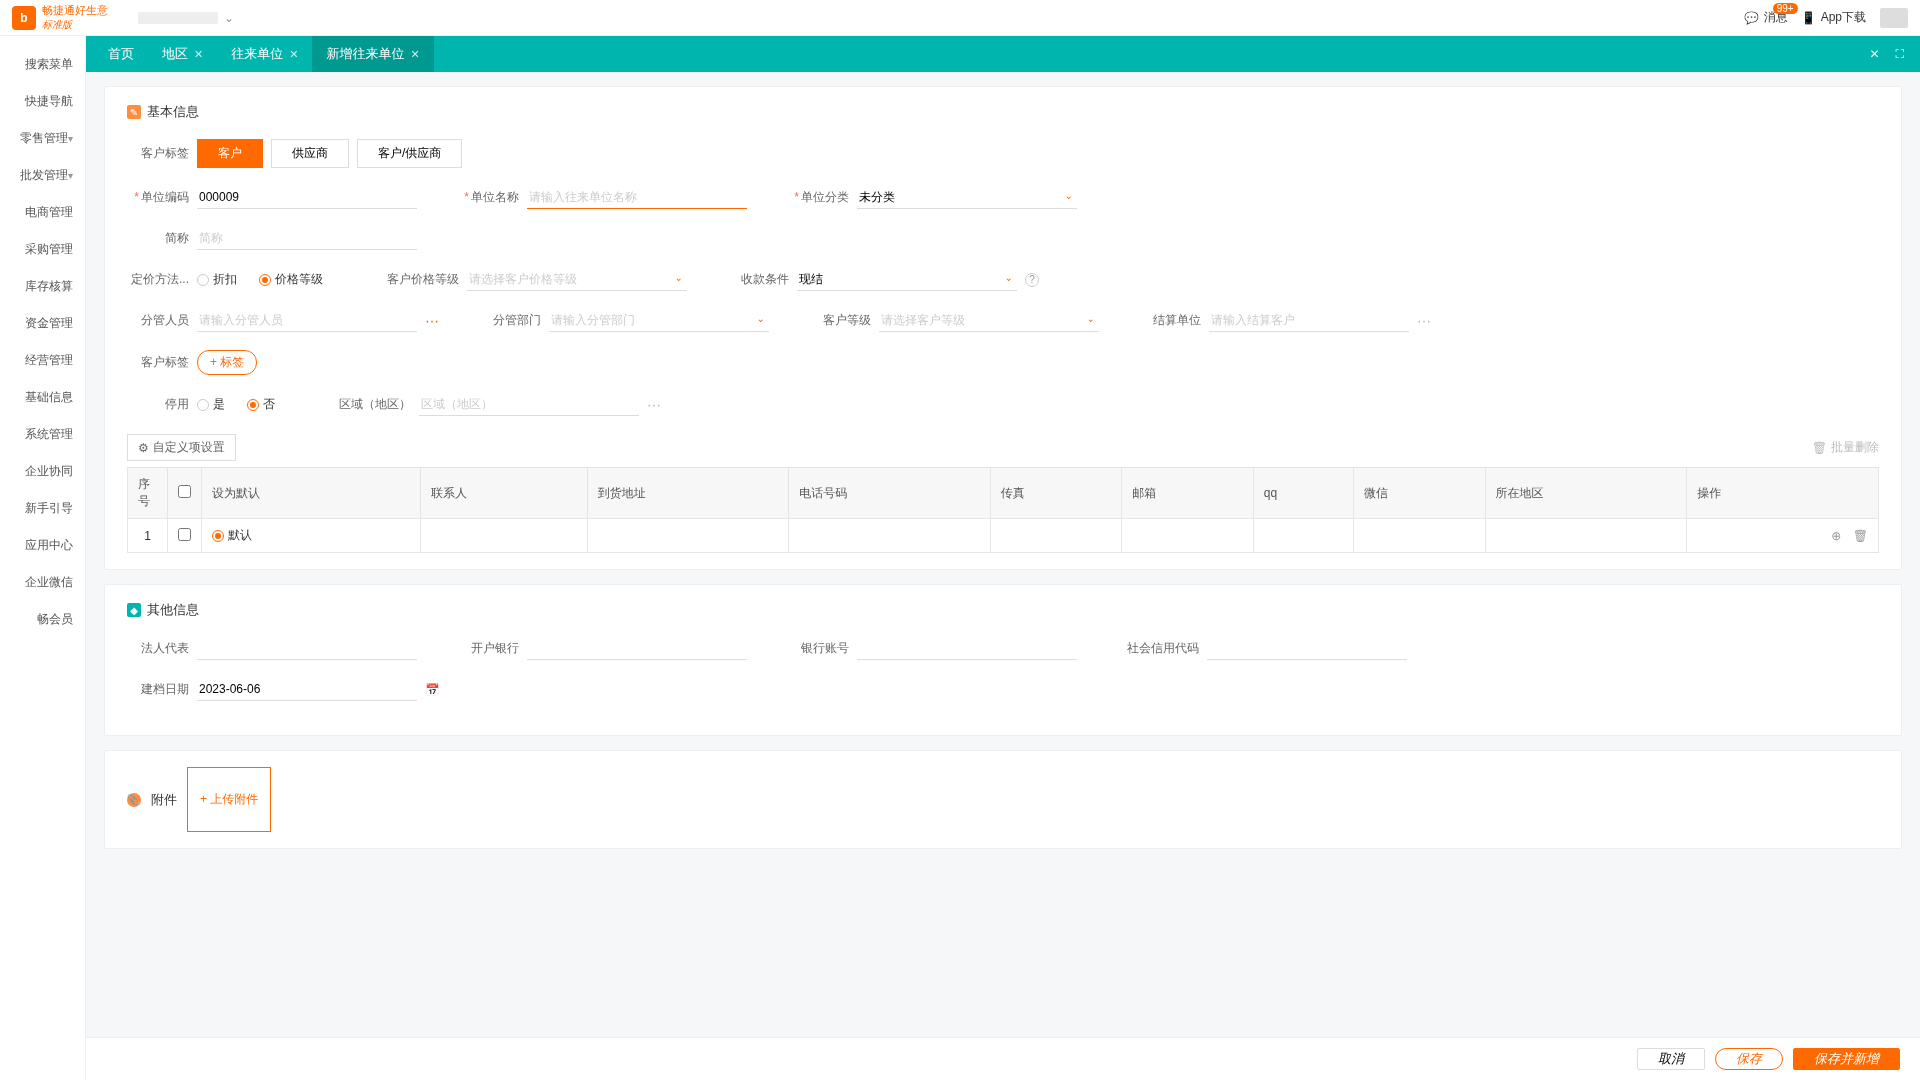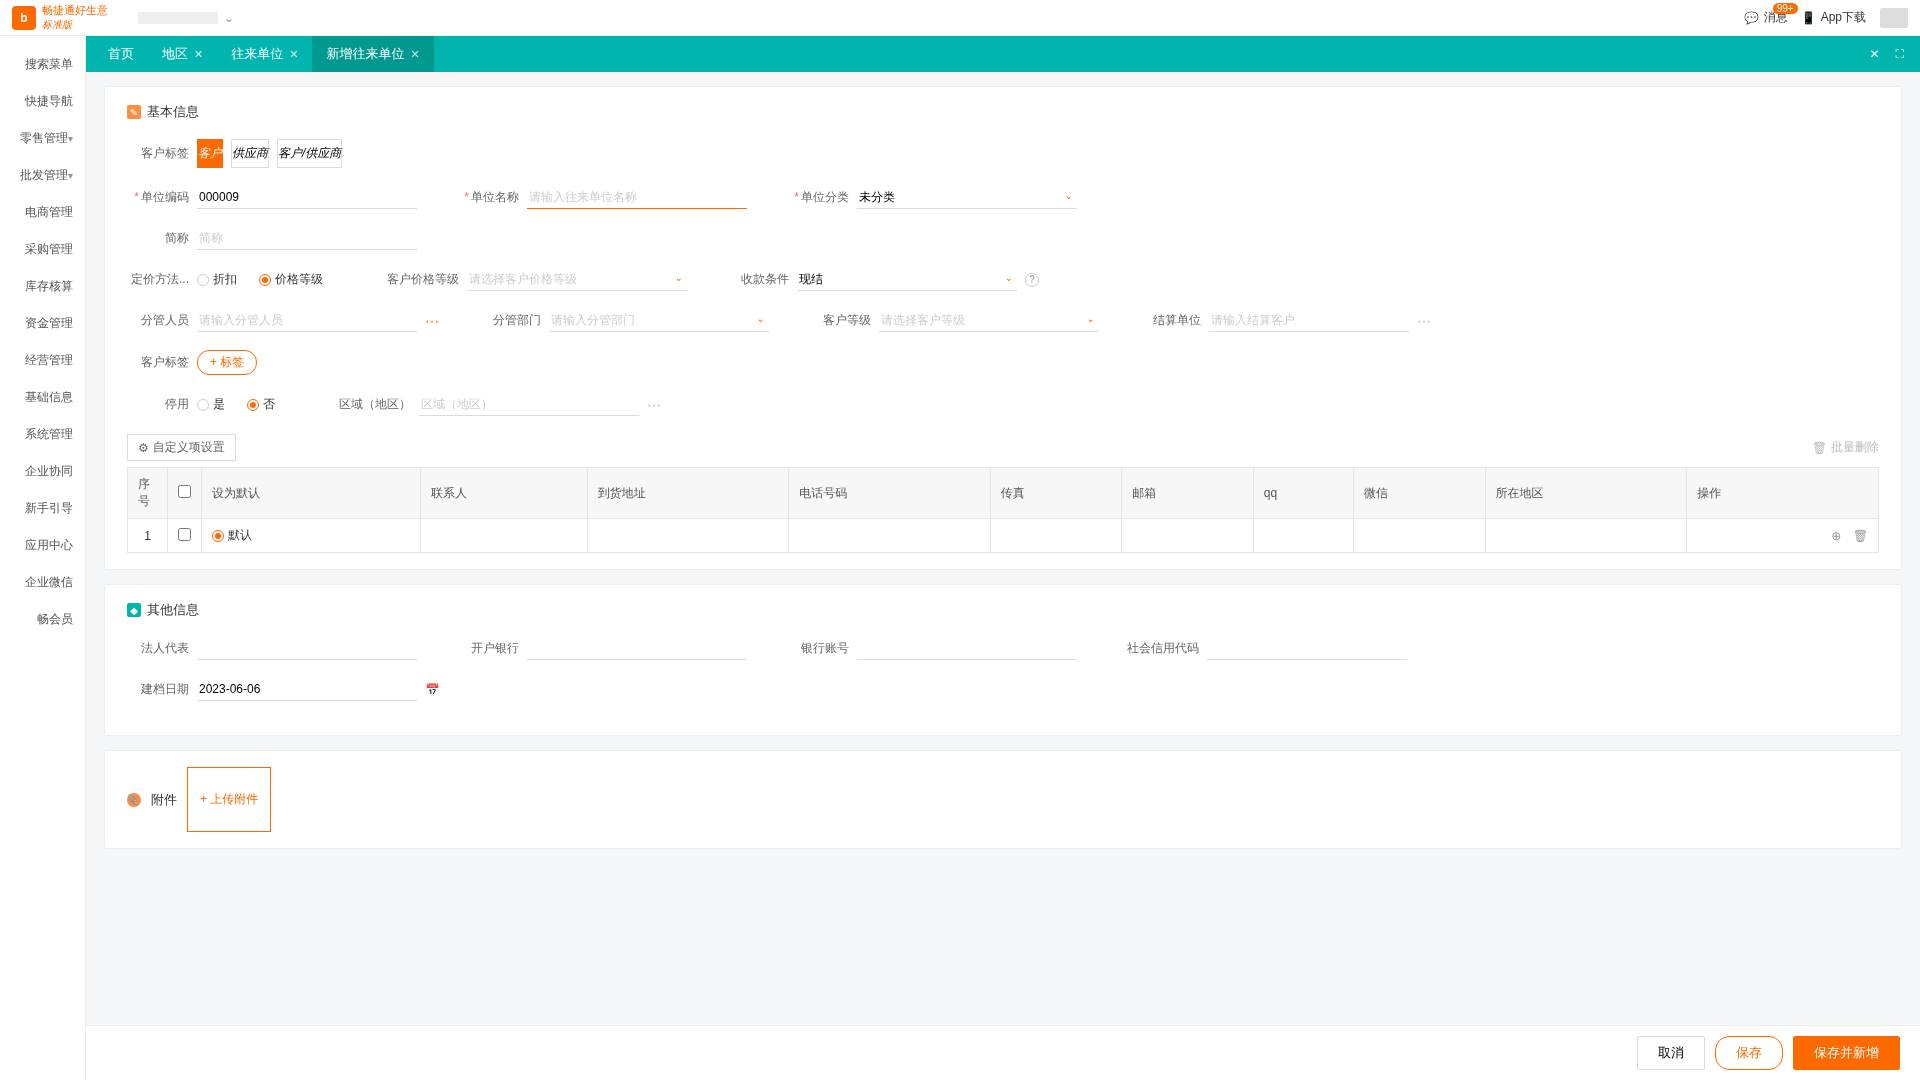--- a/index.html
+++ b/index.html
@@ -45,21 +45,21 @@
 .input { border: none; border-bottom: 1px solid #dcdcdc; padding: 4px 2px; font-size: 12px; outline: none; width: 220px; background: transparent; }
 .input.err { border-bottom-color: #ff6a00; }
 .input::placeholder { color: #ccc; }
 .select-wrap { position: relative; }
 .select-caret { position: absolute; right: 4px; top: 4px; color: #ff6a00; font-size: 10px; pointer-events: none; }
 .dots { color: #ff6a00; font-size: 14px; cursor: pointer; }
 .dots.grey { color: #bbb; }
 .info-icon { color: #999; border: 1px solid #ccc; border-radius: 50%; width: 14px; height: 14px; display: inline-flex; align-items: center; justify-content: center; font-size: 10px; cursor: pointer; }
 
 .btn-group { display: flex; gap: 8px; }
-.togg { border: 1px solid #dcdcdc; padding: 5px 0; font-size: 12px; cursor: pointer; background: #fff; font-style: italic; }
+.togg { border: 1px solid #dcdcdc; padding: 5px 20px; font-size: 12px; cursor: pointer; background: #fff; }
 .togg.active { background: #ff6a00; color: #fff; border-color: #ff6a00; }
 
 .radio { display: inline-flex; align-items: center; gap: 4px; margin-right: 14px; cursor: pointer; }
 .radio-dot { width: 12px; height: 12px; border: 1px solid #ccc; border-radius: 50%; display: inline-flex; align-items: center; justify-content: center; }
 .radio-dot.on { border-color: #ff6a00; }
 .radio-dot.on::after { content: ""; width: 6px; height: 6px; background: #ff6a00; border-radius: 50%; }
 
 .tag-btn { border: 1px solid #ff6a00; color: #ff6a00; border-radius: 12px; padding: 3px 12px; font-size: 12px; background: #fff; cursor: pointer; }
 
 .toolbar-row { display: flex; justify-content: space-between; align-items: center; margin-bottom: 6px; }
@@ -68,21 +68,21 @@
 
 .table { width: 100%; border-collapse: collapse; }
 .table th, .table td { border: 1px solid #e5e5e5; padding: 8px 10px; font-size: 12px; text-align: left; }
 .table th { background: #f7f7f7; color: #555; font-weight: normal; }
 .table td.ops { text-align: right; }
 .mini-icon { color: #999; cursor: pointer; margin-left: 8px; }
 
 .attach-btn { border: 1px solid #ff6a00; color: #ff6a00; padding: 23px 12px; font-size: 12px; background: #fff; cursor: pointer; }
 
 .footer { position: fixed; bottom: 0; left: 86px; right: 0; background: #fff; border-top: 1px solid #eee; padding: 10px 20px; display: flex; justify-content: flex-end; gap: 10px; }
-.btn { padding: 7px 20px; font-size: 13px; border: 1px solid #dcdcdc; background: #fff; cursor: pointer; border-radius: 2px; }
+.btn { padding: 1px 20px; font-size: 13px; border: 1px solid #dcdcdc; background: #fff; cursor: pointer; border-radius: 2px; font-style: italic; }
 .btn.outline { border-color: #ff6a00; color: #ff6a00; border-radius: 14px; }
 .btn.primary { background: #ff6a00; color: #fff; border-color: #ff6a00; }
 </style>
 </head>
 <body>
 
 <div class="top-header">
   <div style="display:flex;align-items:center;">
     <div class="brand">
       <div class="brand-logo">b</div>

